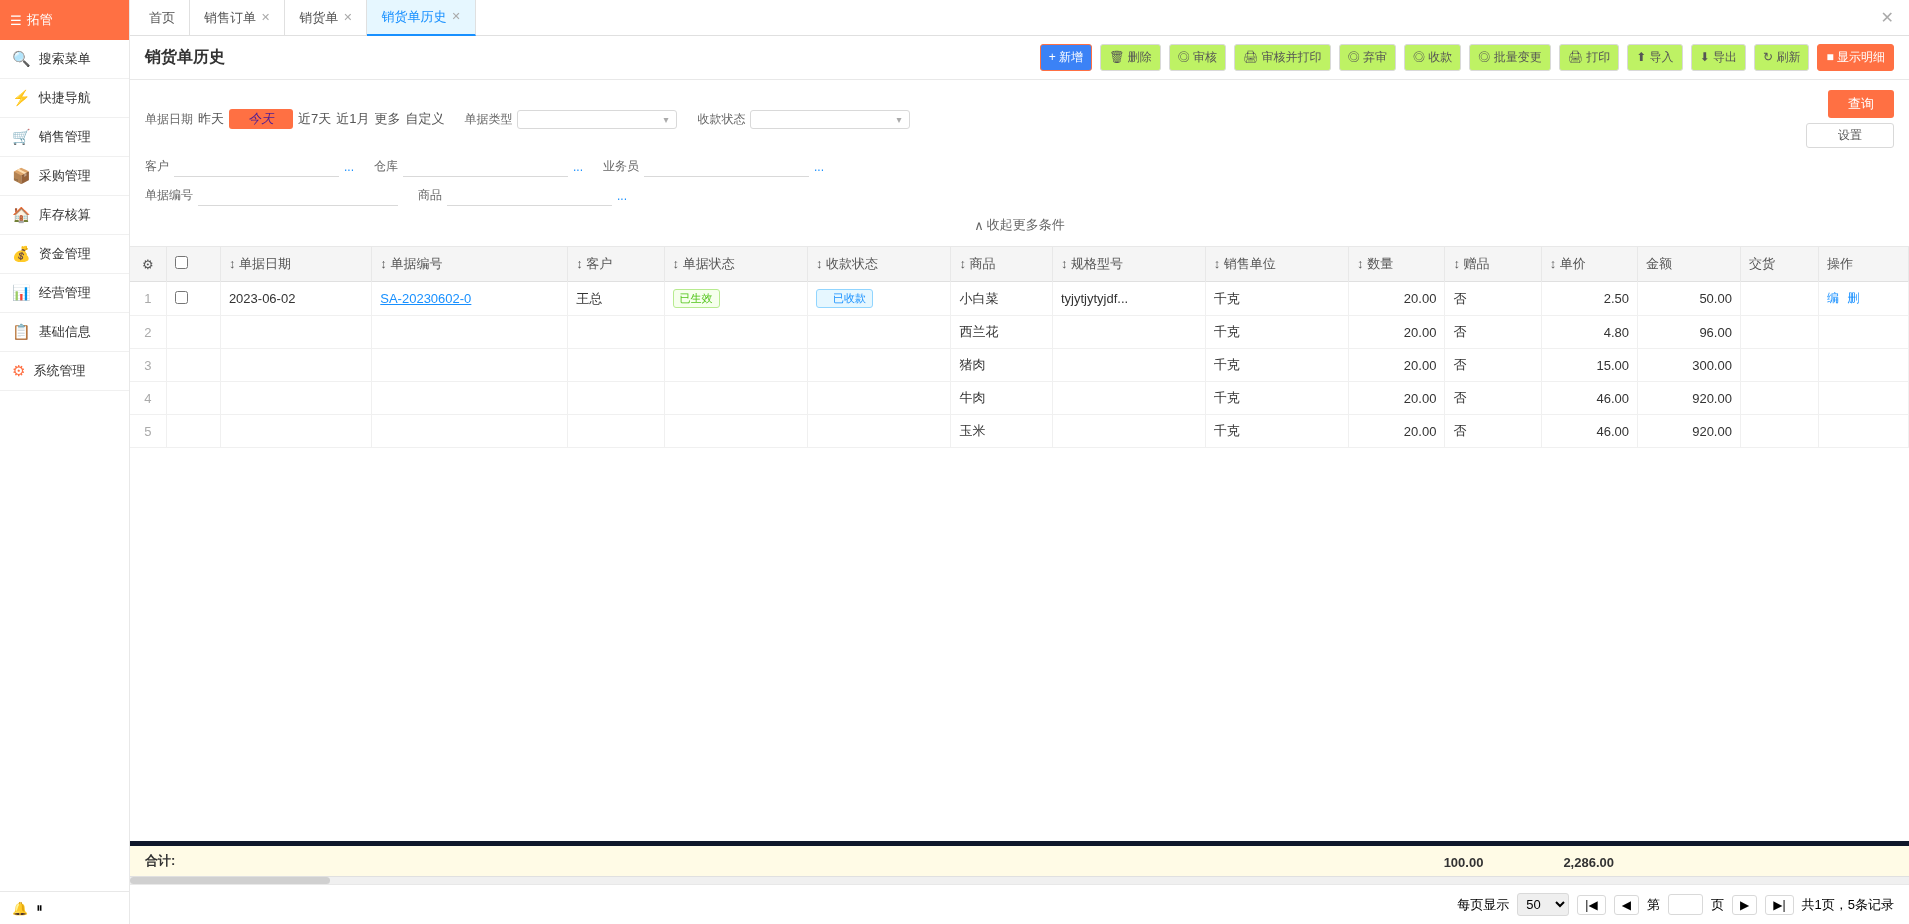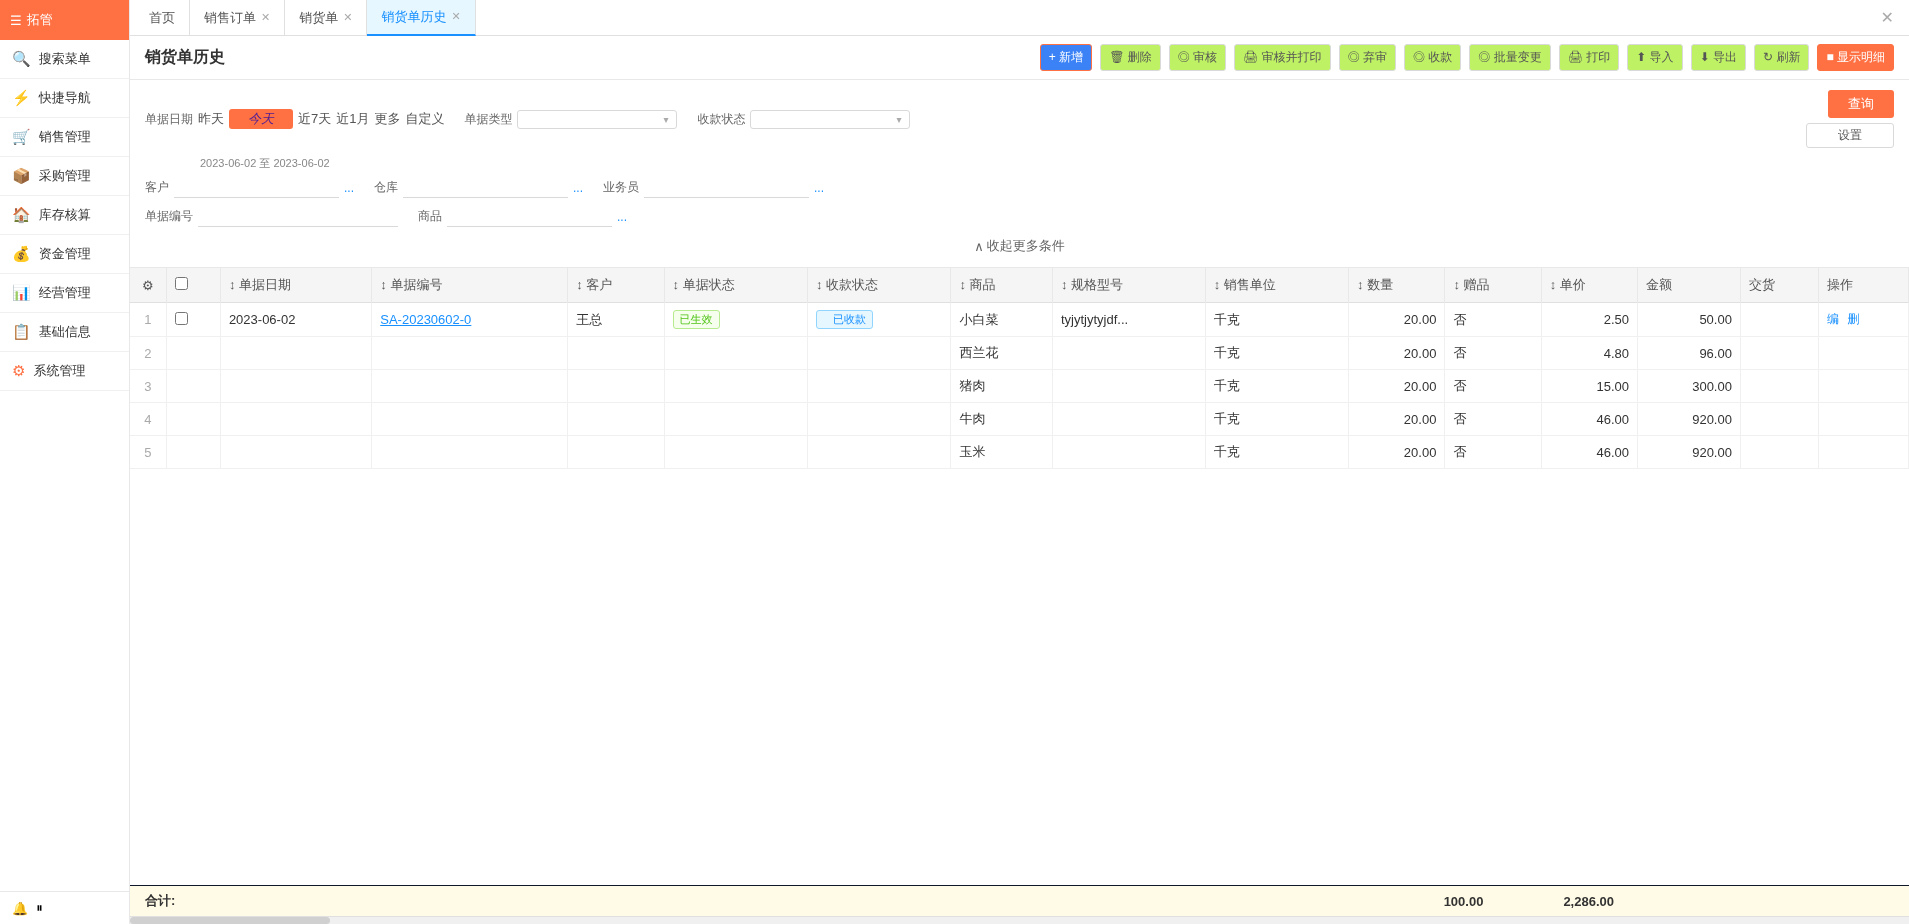--- a/index.html
+++ b/index.html
@@ -227,23 +227,23 @@
     .badge-green { background: #f6ffed; border: 1px solid #b7eb8f; color: #52c41a; }
     .badge-blue { background: #e6f7ff; border: 1px solid #91d5ff; color: #1890ff; padding-left: 16px; }
     .action-link { color: #1890ff; cursor: pointer; font-size: 12px; }
     .action-link + .action-link { margin-left: 5px; }
     .row-num { color: #aaa; text-align: center; }
     .sa-link { color: #1890ff; cursor: pointer; text-decoration: underline; }
 
     
     .summary-row {
       background: #fffbe6;
-      border-top: 1px solid #0f172a;
-      display: flex;
-      align-items: center;
+      border-top: 5px solid #0f172a;
+      display: flex;
+      align-items: flex-end;
       padding: 6px 15px;
       font-size: 12px;
       color: #333;
     }
     .summary-label { font-weight: bold; margin-right: 20px; }
     .summary-num { font-weight: bold; }
 
     
     .pagination-area {
       display: flex;
@@ -405,23 +405,20 @@
         <span class="filter-label">收款状态</span>
         <div class="filter-select" style="min-width:160px;">
           <span></span>
           <span class="chevron">▾</span>
         </div>
       </div>
       <div class="query-btn-area">
         <button class="query-btn">查询</button>
         <button class="setting-btn">设置</button>
       </div>
-    </div>
-    <div class="filter-row" style="margin-bottom:0;">
-      <span class="date-range" style="margin-left:55px;">2023-06-02 至 2023-06-02</span>
     </div>
     <div class="filter-row" style="margin-top:6px;">
       <div class="filter-item">
         <span class="filter-label">客户</span>
         <input class="filter-input" type="text" style="">
         <span class="ellipsis-btn">...</span>
       </div>
       <div class="filter-item">
         <span class="filter-label">仓库</span>
         <input class="filter-input" type="text" style="">
@@ -574,14 +571,29 @@
     <span style="flex:1;display:flex;justify-content:flex-end;gap:80px;padding-right:280px;">
       <span class="summary-num">100.00</span>
       <span class="summary-num">2,286.00</span>
     </span>
   </div>
 
   <div class="scroll-bar-row">
     <div class="scroll-bar-inner"></div>
   </div>
 
+  <div class="pagination-area">
+    <span>每页显示</span>
+    <select class="per-page-select">
+      <option>50</option>
+      <option>100</option>
+    </select>
+    <button class="pagination-btn">|◀</button>
+    <button class="pagination-btn">◀</button>
+    <span>第</span>
+    <input class="page-input" type="text" style="">
+    <span>页</span>
+    <button class="pagination-btn">▶</button>
+    <button class="pagination-btn">▶|</button>
+    <span>共1页，5条记录</span>
+  </div>
 
 </div>
 
 </body></html>

